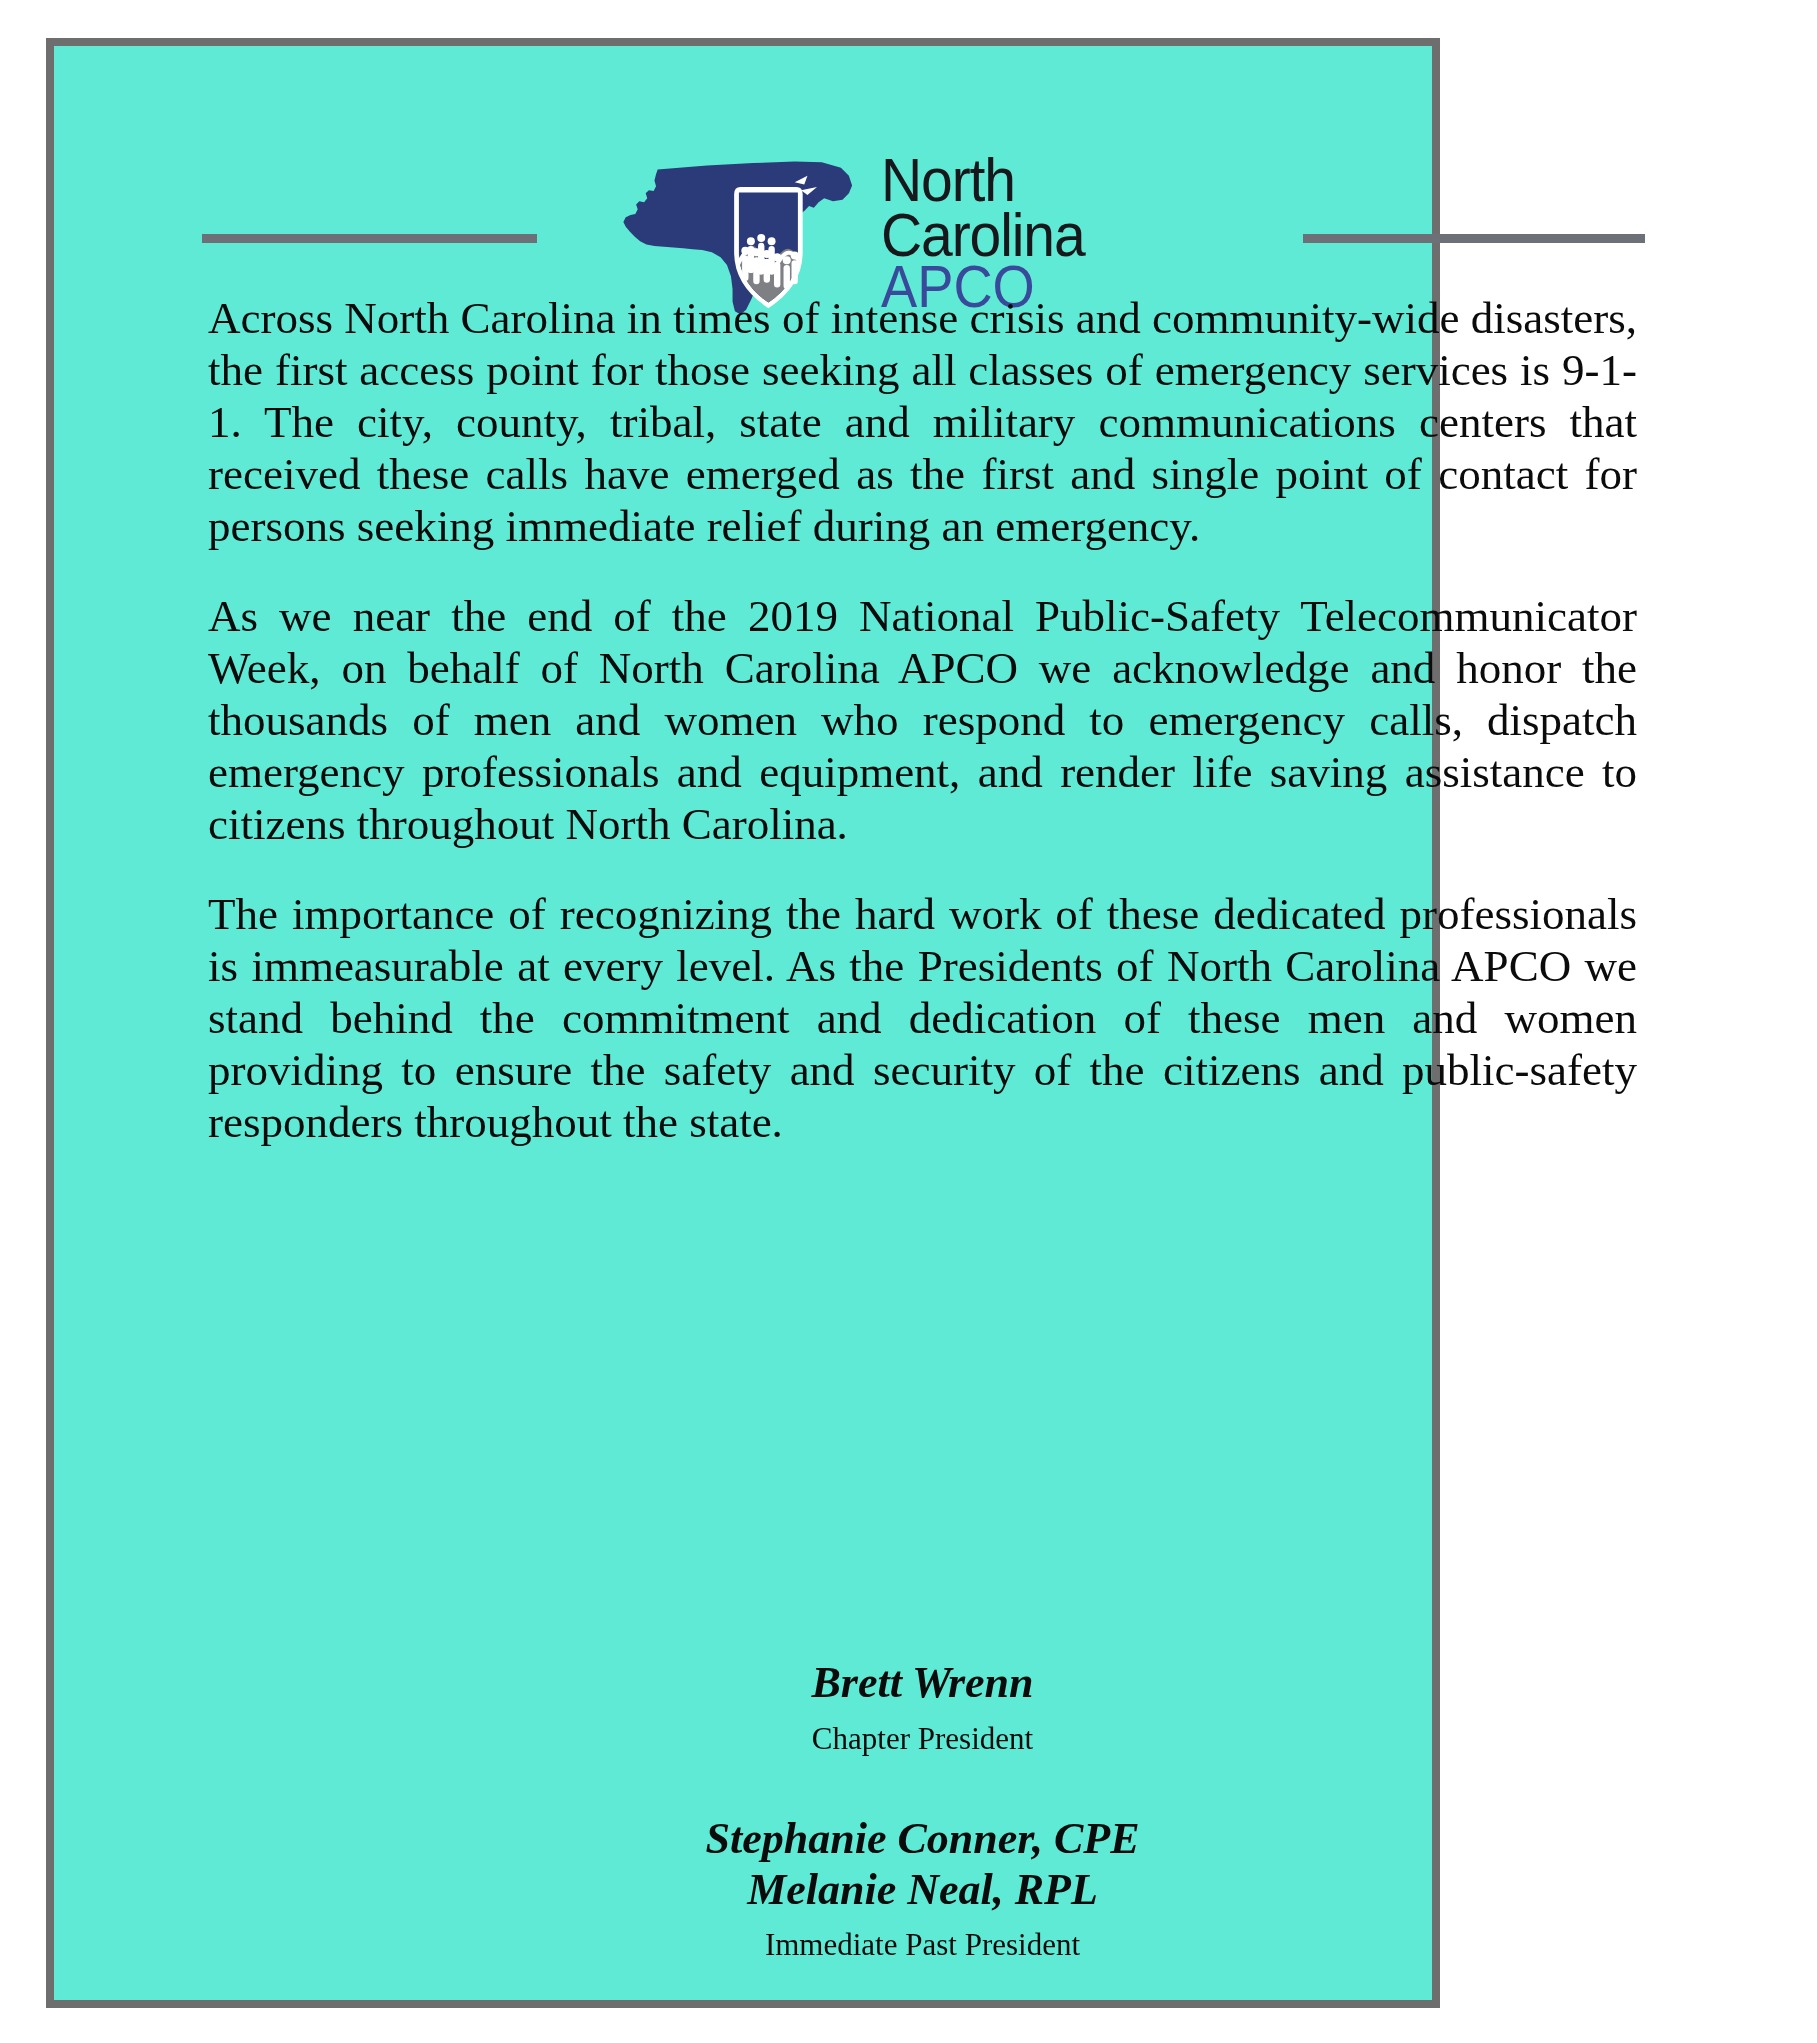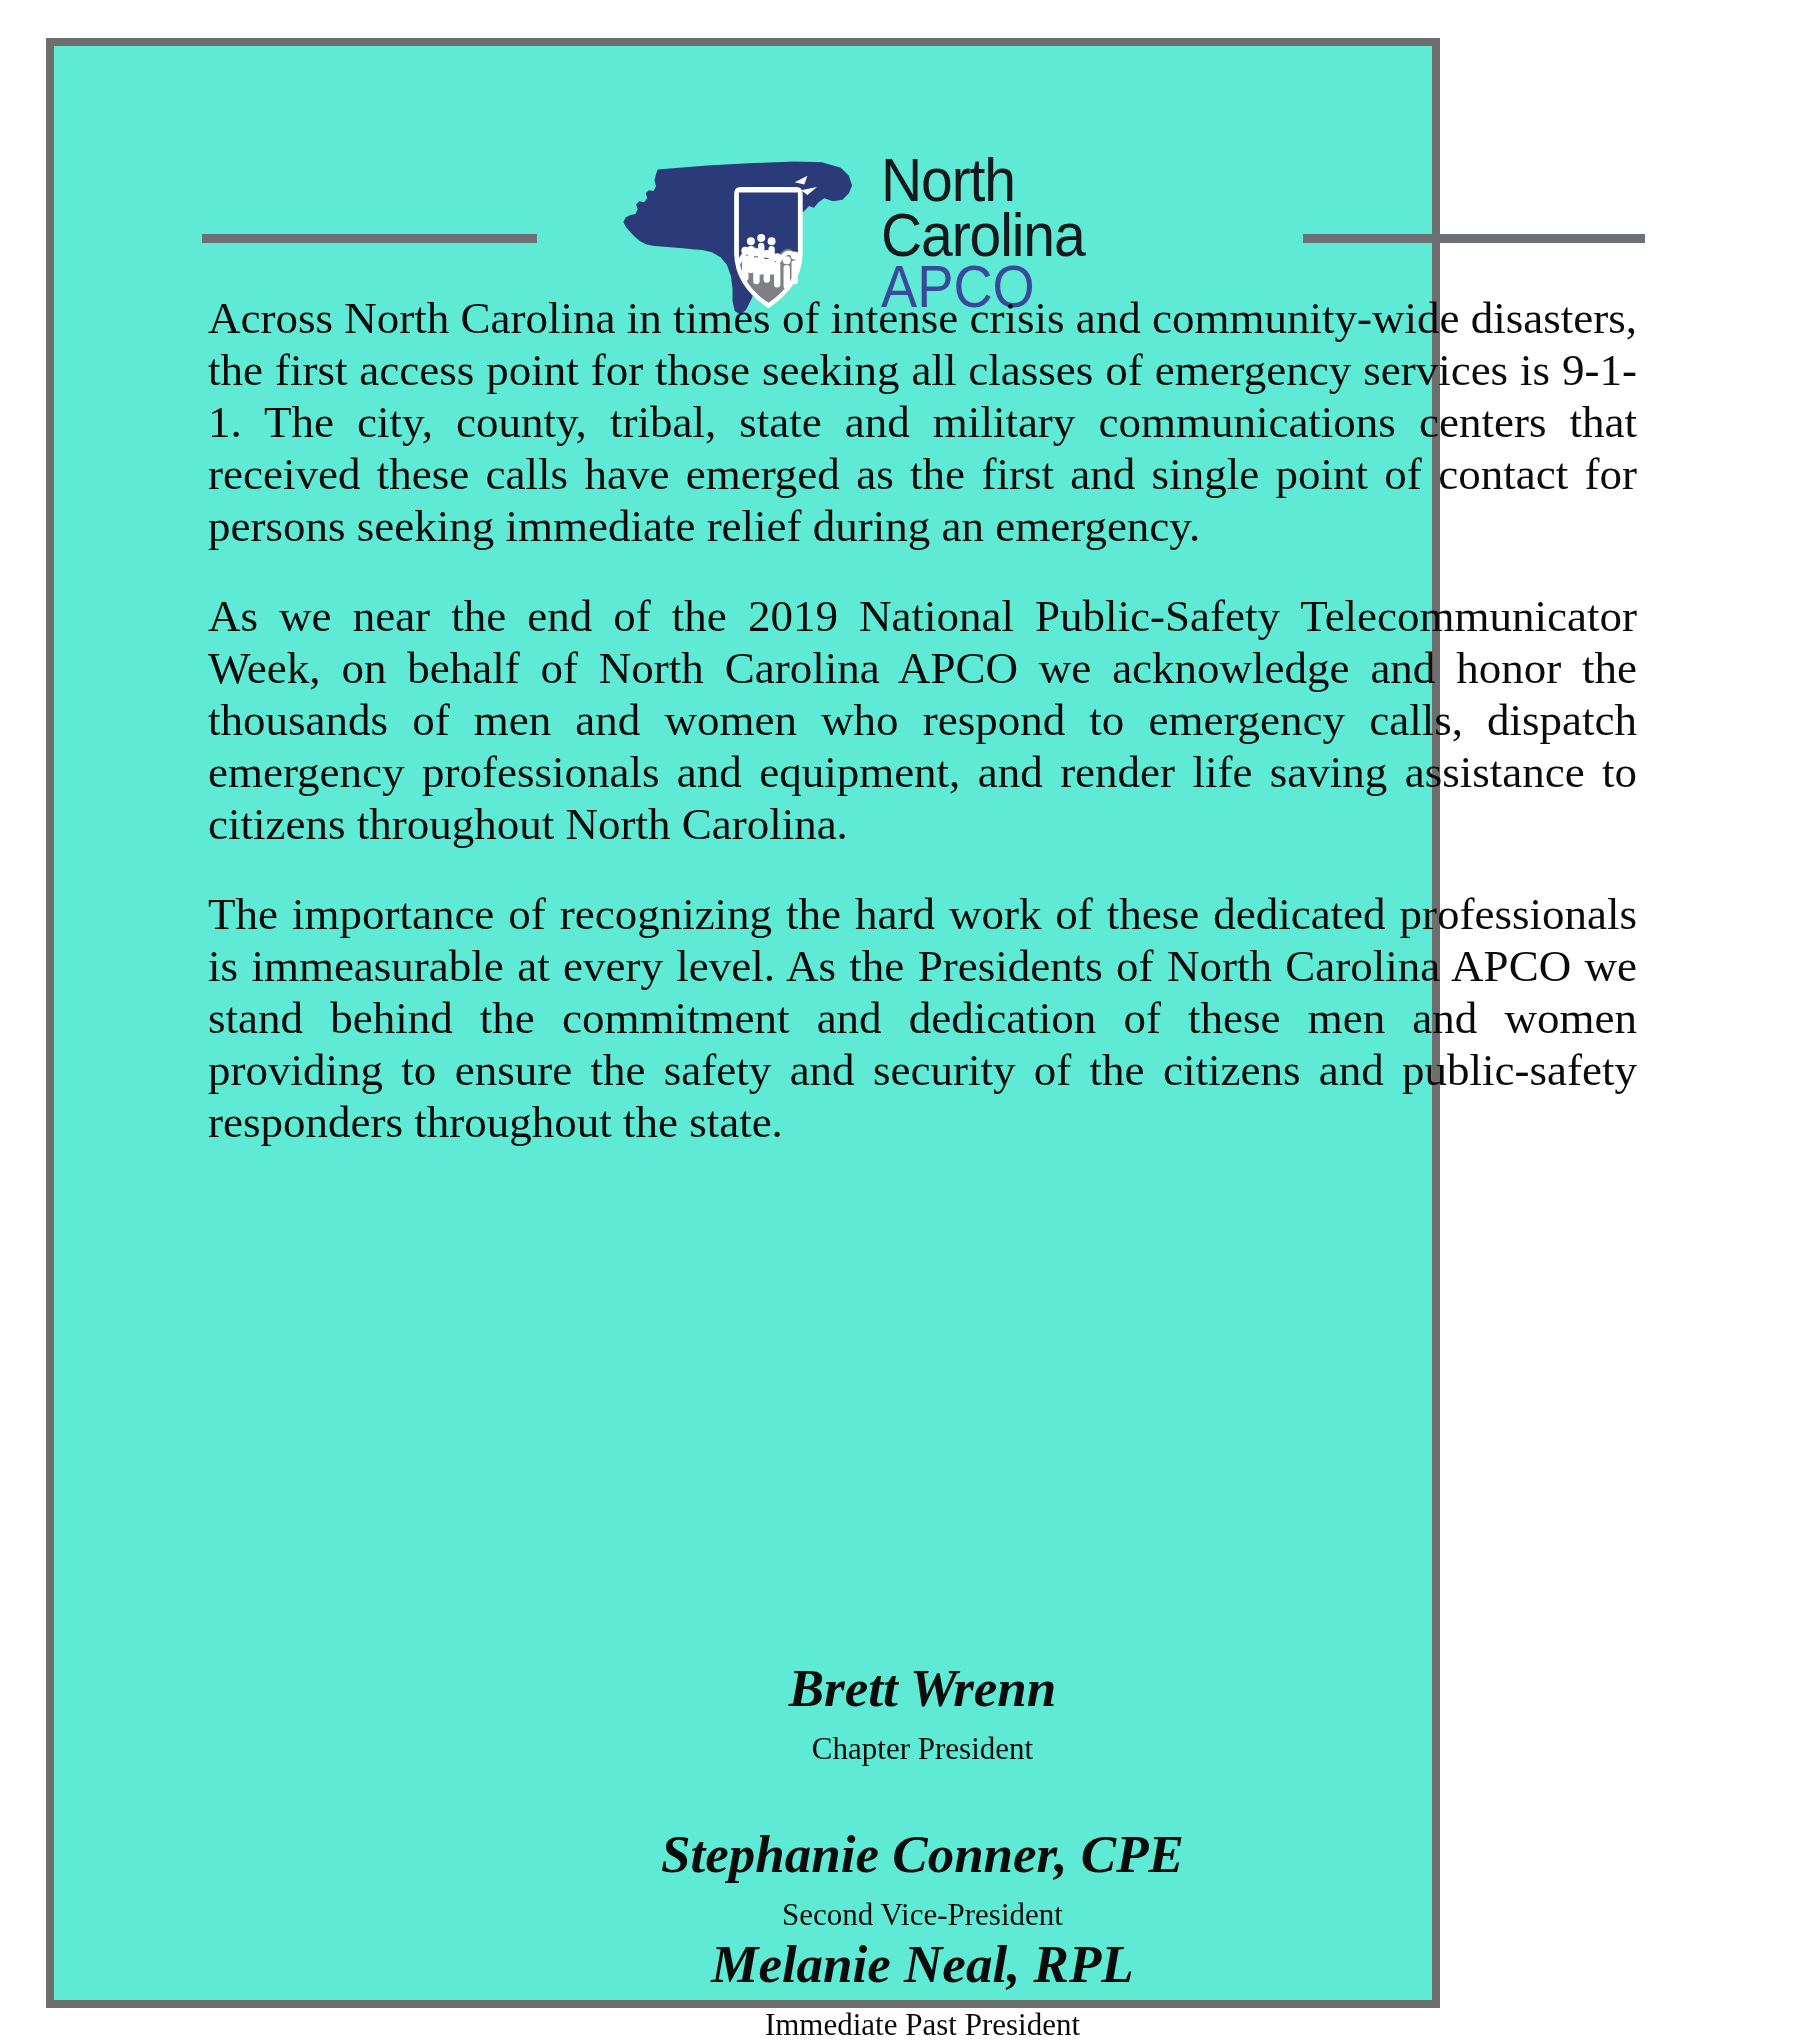--- a/index.html
+++ b/index.html
@@ -112,21 +112,21 @@
     display: flex;
     width: 100%;
     margin-bottom: 57px;
   }
   .sig-row:last-child { margin-bottom: 0; flex-direction: column; }
   .sig-cell {
     flex: 1 1 50%;
     text-align: center;
   }
   .sig-name {
-    font-size: 53px;
+    font-size: 44px;
     font-weight: bold;
     font-style: italic;
     color: #0b0b0b;
     line-height: 1.15;
     white-space: nowrap;
   }
   .sig-title {
     font-size: 31px;
     font-weight: normal;
     font-style: normal;
@@ -240,21 +240,20 @@
     <div class="sig-row">
       <div class="sig-cell">
         <div class="sig-name">Brett Wrenn</div>
         <div class="sig-title">Chapter President</div>
       </div>
     </div>
 
     <div class="sig-row">
       <div class="sig-cell">
         <div class="sig-name">Stephanie Conner, CPE</div>
-        <div class="sig-title">Second Vice-President</div>
       </div>
       <div class="sig-cell">
         <div class="sig-name">Melanie Neal, RPL</div>
         <div class="sig-title">Immediate Past President</div>
       </div>
     </div>
 
   </div>
 
 </div>

